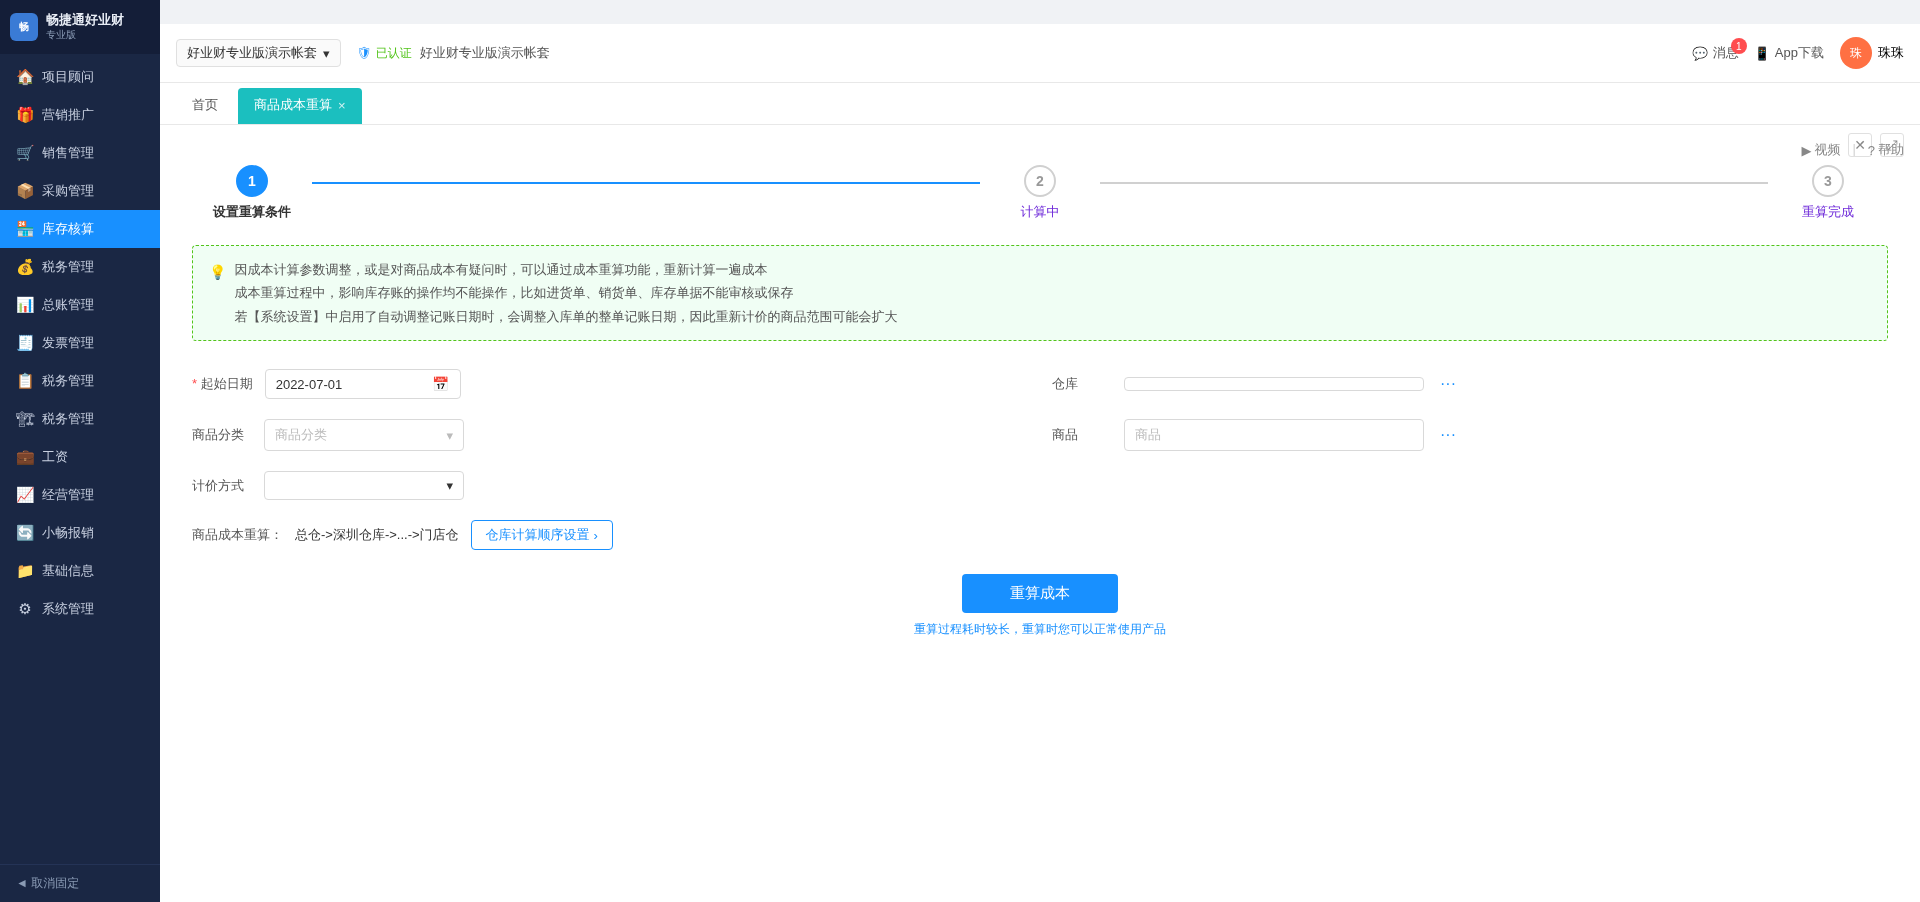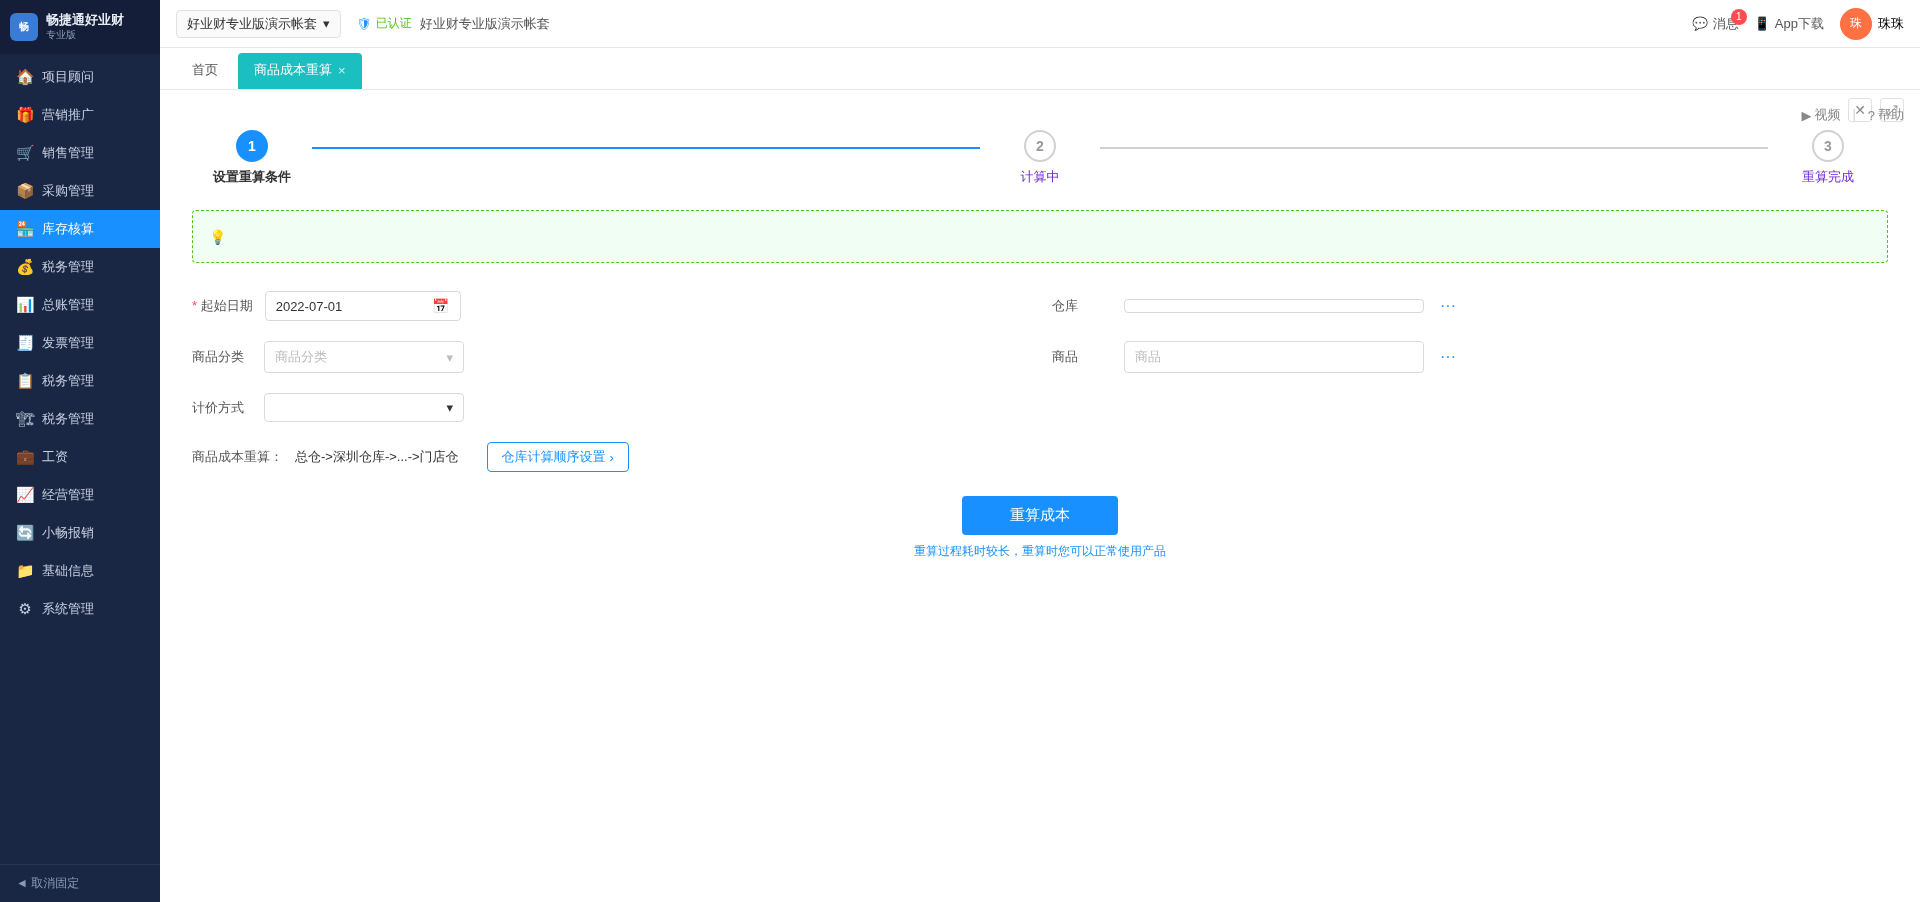--- a/index.html
+++ b/index.html
@@ -58,27 +58,28 @@
       flex: 1;
       display: flex;
       flex-direction: column;
       background: #f0f2f5;
       overflow: hidden;
     }
 
     
     .topbar {
       background: white;
-      height: 48px;
+      height: 59px;
       display: flex;
       align-items: center;
       padding: 0 16px;
       border-bottom: 1px solid #e8e8e8;
       gap: 8px;
       flex-shrink: 0;
+      margin-top: 24px;
     }
     .topbar-account {
       display: flex; align-items: center; gap: 6px;
       color: #333; font-size: 13px;
       padding: 4px 10px;
       border: 1px solid #e0e0e0;
       border-radius: 4px;
       cursor: pointer;
       background: #fafafa;
     }
@@ -302,21 +303,21 @@
     .warehouse-value { font-size: 13px; color: #333; }
     .warehouse-btn {
       background: white;
       border: 1px solid #1890ff;
       color: #1890ff;
       border-radius: 4px;
       padding: 5px 14px;
       font-size: 13px;
       cursor: pointer;
       display: flex; align-items: center; gap: 4px;
-      margin-left: 16px;
+      margin-left: 0;
     }
 
     
     .main-btn {
       background: #1890ff;
       color: white;
       border: none;
       border-radius: 4px;
       padding: 10px 48px;
       font-size: 15px;
@@ -501,20 +502,25 @@
       </div>
       <div class="step-line"></div>
       <div class="step">
         <div class="step-circle">3</div>
         <div class="step-label">重算完成</div>
       </div>
     </div>
 
     <div class="info-box">
       <span class="info-icon">💡</span>
+      <div>
+        因成本计算参数调整，或是对商品成本有疑问时，可以通过成本重算功能，重新计算一遍成本<br>
+        成本重算过程中，影响库存账的操作均不能操作，比如进货单、销货单、库存单据不能审核或保存<br>
+        若【系统设置】中启用了自动调整记账日期时，会调整入库单的整单记账日期，因此重新计价的商品范围可能会扩大
+      </div>
     </div>
 
     <div class="form-row">
 
       <div class="form-group">
         <span class="form-label required">起始日期</span>
         <div class="form-input">
           <span>2022-07-01</span>
           <span class="form-input-icon">📅</span>
         </div>

